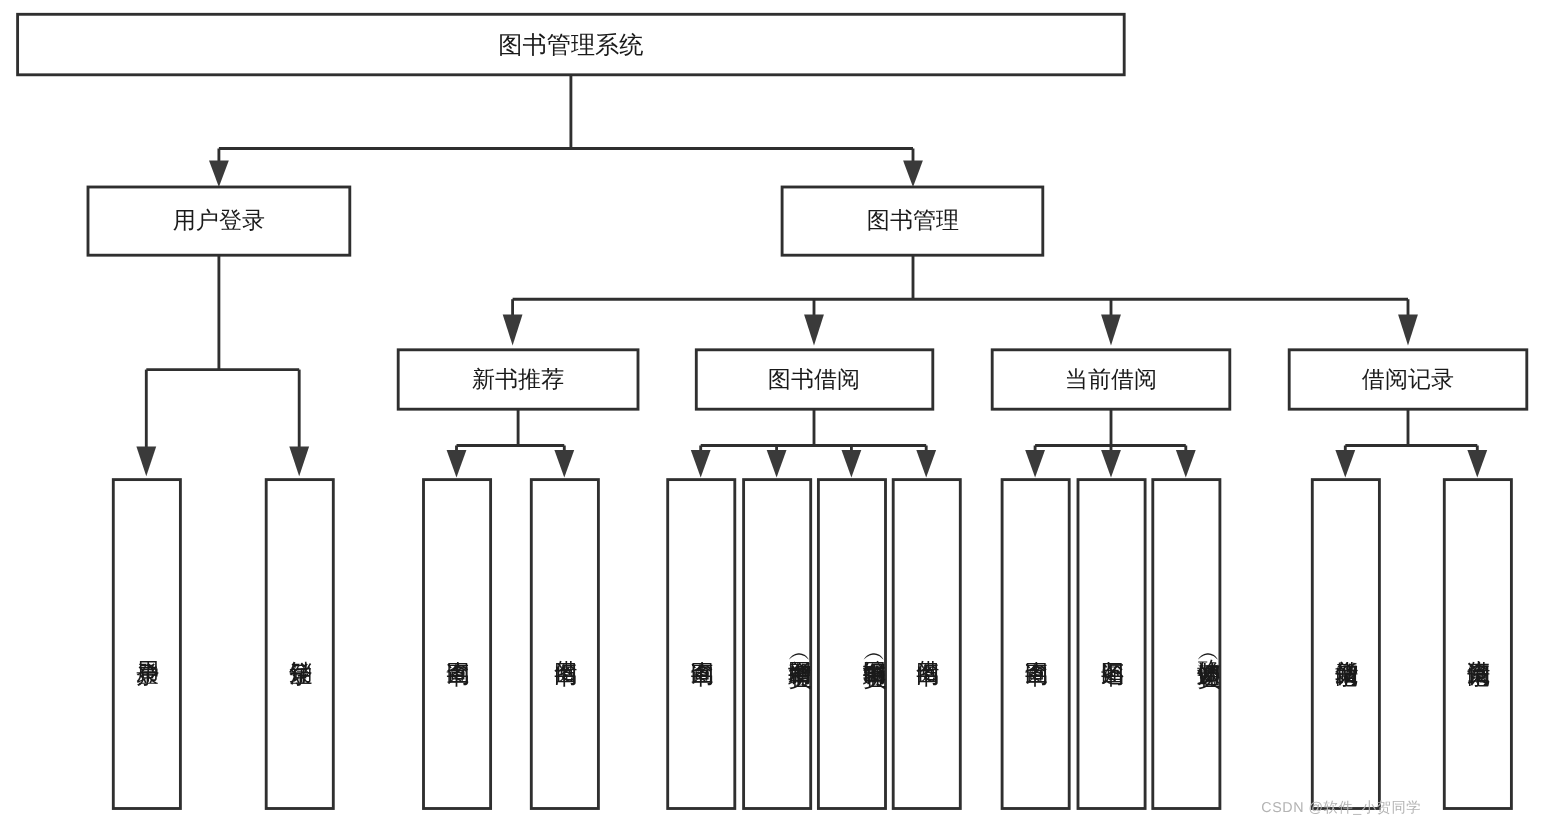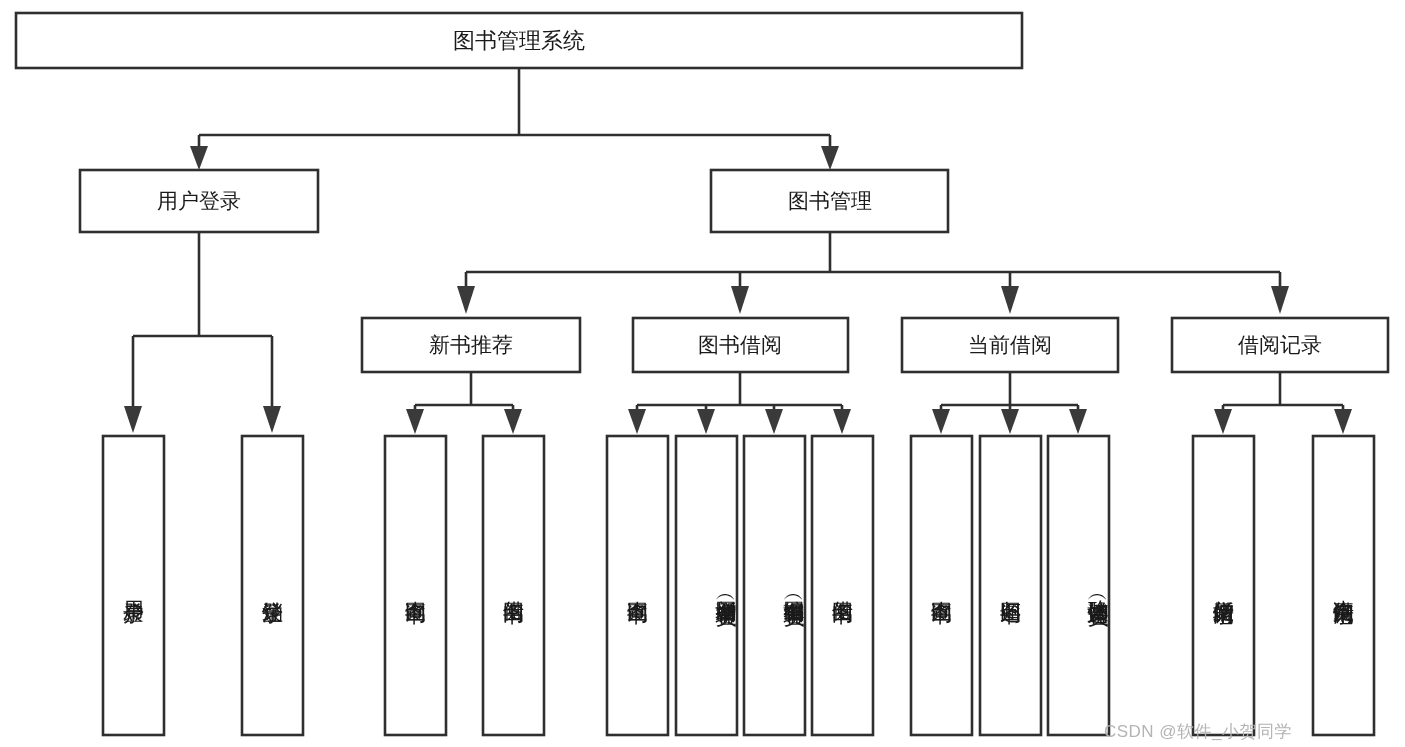--- a/index.html
+++ b/index.html
@@ -64,21 +64,21 @@
     color: #1a1a1a;
     letter-spacing: 1px;
     white-space: nowrap;
     pointer-events: none;
   }
   .watermark {
     position: absolute;
     right: 8px;
     bottom: 4px;
     font-family: "Liberation Sans", "DejaVu Sans", sans-serif;
-    font-size: 17px;
+    font-size: 13px;
     color: #b4b4b4;
     letter-spacing: 0.5px;
     white-space: nowrap;
   }
 </style>
 </head>
 <body>
 
 <div id="diagram-root">
 

